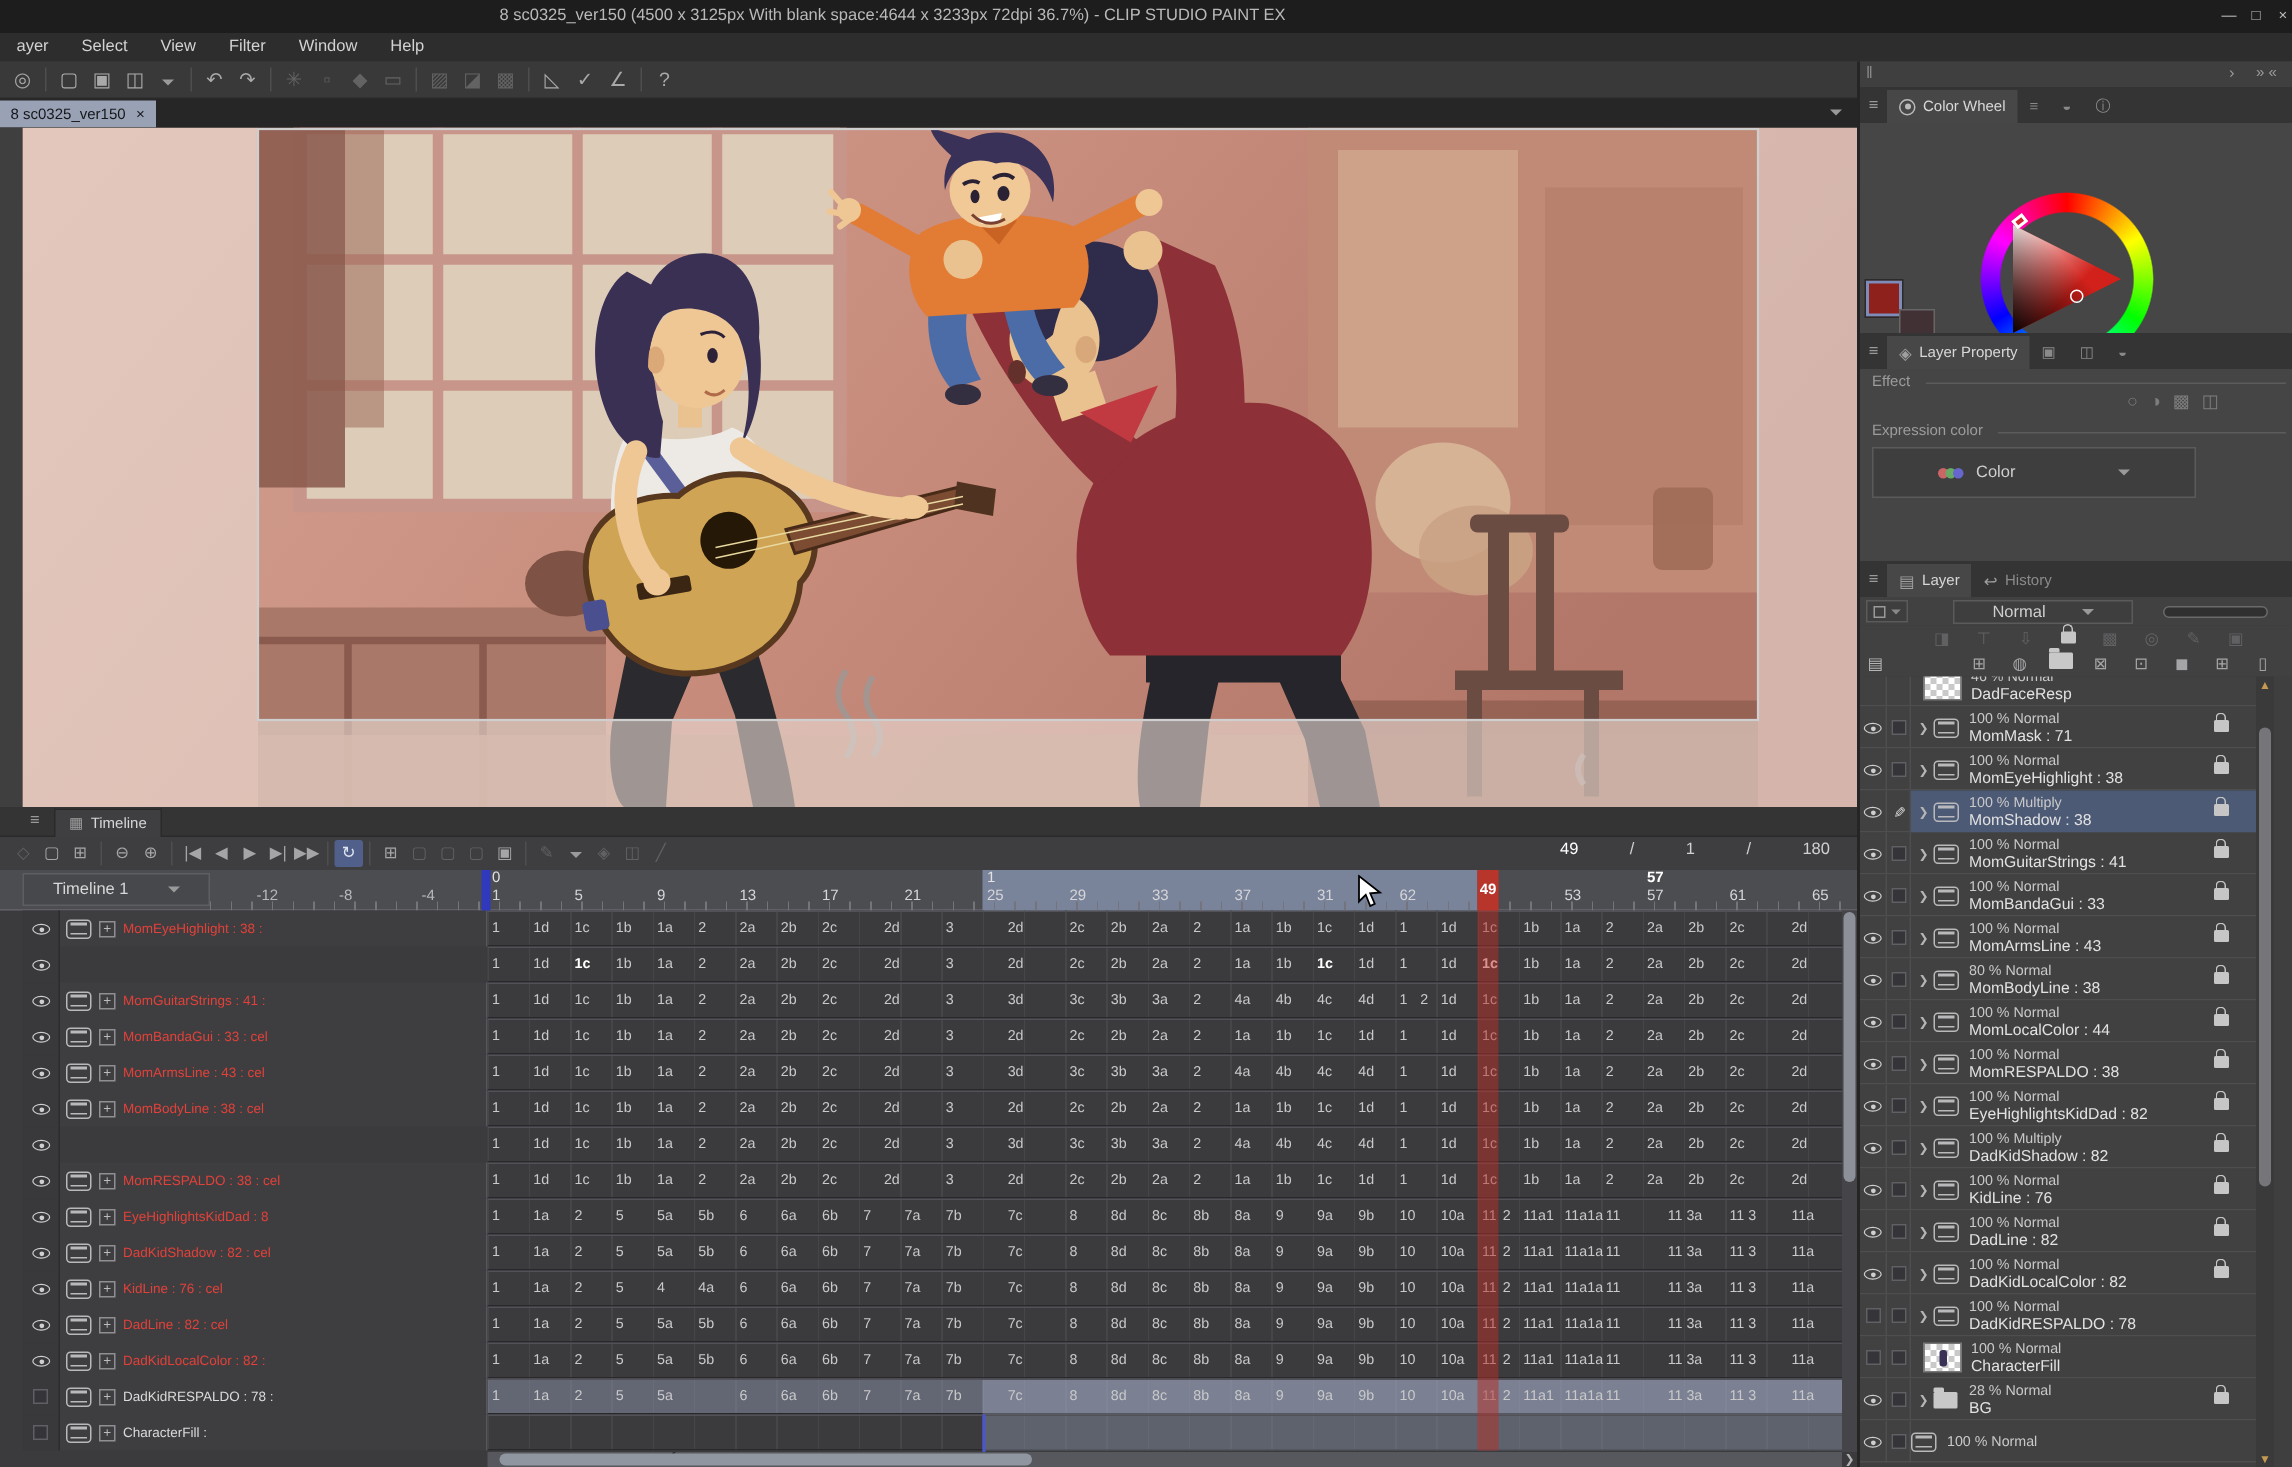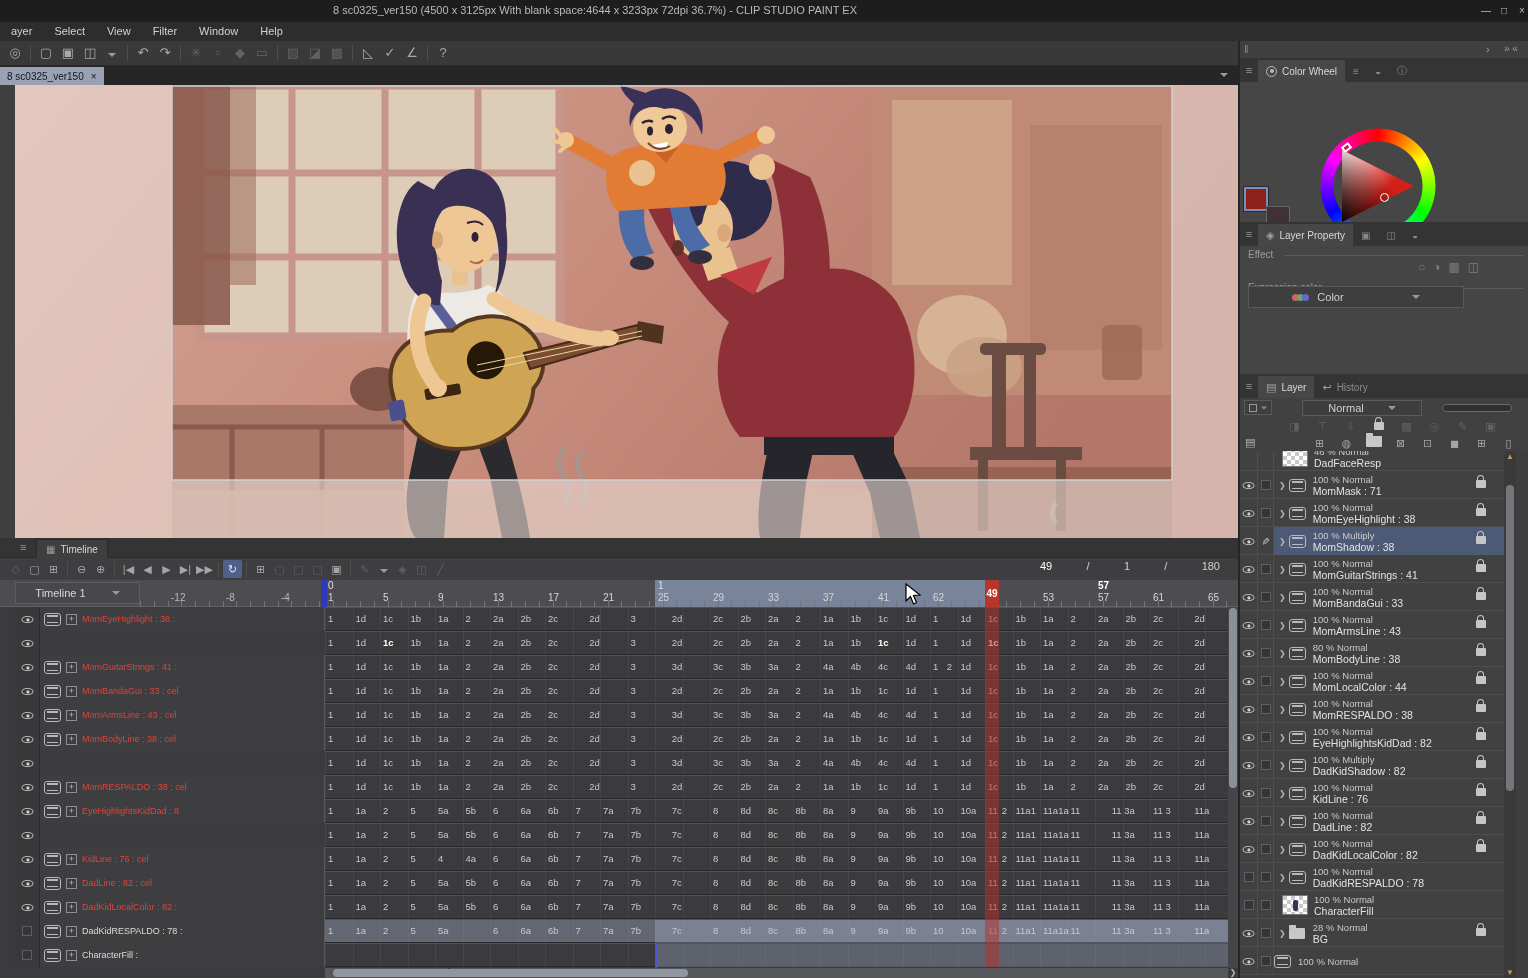--- a/index.html
+++ b/index.html
@@ -327,21 +327,21 @@
       <div class="rulnum" style="position: absolute; left: 328px;">1</div>
       <div class="rulnum" style="position: absolute; left: 383px;">5</div>
       <div class="rulnum" style="position: absolute; left: 438px;">9</div>
       <div class="rulnum" style="position: absolute; left: 493px;">13</div>
       <div class="rulnum" style="position: absolute; left: 548px;">17</div>
       <div class="rulnum" style="position: absolute; left: 603px;">21</div>
       <div class="rulnum" style="position: absolute; left: 658px;">25</div>
       <div class="rulnum" style="position: absolute; left: 713px;">29</div>
       <div class="rulnum" style="position: absolute; left: 768px;">33</div>
       <div class="rulnum" style="position: absolute; left: 823px;">37</div>
-      <div class="rulnum" style="position: absolute; left: 878px;">41</div>
+      <div class="rulnum" style="position: absolute; left: 878px;">31</div>
       <div class="rulnum" style="position: absolute; left: 933px;">62</div>
       <div class="rulnum" style="position: absolute; left: 988px;">49</div>
       <div class="rulnum" style="position: absolute; left: 1043px;">53</div>
       <div class="rulnum" style="position: absolute; left: 1098px;">57</div>
       <div class="rulnum" style="position: absolute; left: 1153px;">61</div>
       <div class="rulnum" style="position: absolute; left: 1208px;">65</div>
       <div class="rulneg" style="position: absolute; left: 171px;">-12</div>
       <div class="rulneg" style="position: absolute; left: 226px;">-8</div>
       <div class="rulneg" style="position: absolute; left: 281px;">-4</div>
       <div class="rulsec" style="position: absolute; left: 328px; color: rgb(226, 226, 228);">0</div>
@@ -412,20 +412,25 @@
       <div class="teye" style="top: 192px;">
         <div class="eye smalleye"></div>
       </div>
       <div class="tname" style="top: 192px;">
         <div class="celicon" style="flex: 0 0 auto;"></div>
         <div class="plusbox" style="flex: 0 0 auto;"></div>
         <div class="tnametext red">EyeHighlightsKidDad : 8</div>
       </div>
       <div class="teye" style="top: 216px;">
         <div class="eye smalleye"></div>
+      </div>
+      <div class="tname" style="top: 216px;">
+        <div class="celicon" style="flex: 0 0 auto;"></div>
+        <div class="plusbox" style="flex: 0 0 auto;"></div>
+        <div class="tnametext red">DadKidShadow : 82 : cel</div>
       </div>
       <div class="teye" style="top: 240px;">
         <div class="eye smalleye"></div>
       </div>
       <div class="tname" style="top: 240px;">
         <div class="celicon" style="flex: 0 0 auto;"></div>
         <div class="plusbox" style="flex: 0 0 auto;"></div>
         <div class="tnametext red">KidLine : 76 : cel</div>
       </div>
       <div class="teye" style="top: 264px;">
@@ -994,21 +999,21 @@
     <div class="abs sectlabel" style="left:8px;top:3px">Effect</div>
     <div class="abs sectline" style="left:44px;top:9px;width:240px"></div>
     <div class="abs" id="effecticons" style="left:178px;top:14px;display:flex;gap:8px">
         <div style="color: rgb(125, 125, 125); font-size: 12px;">○</div>
         <div style="color: rgb(125, 125, 125); font-size: 12px;">◑</div>
         <div style="color: rgb(125, 125, 125); font-size: 12px;">▩</div>
         <div style="color: rgb(125, 125, 125); font-size: 12px;">◫</div>
       </div>
     <div class="abs sectlabel" style="left:8px;top:36px">Expression color</div>
     <div class="abs sectline" style="left:92px;top:42px;width:192px"></div>
-    <div class="abs dropdown" style="left:8px;top:40px;width:216px;height:22px;gap:8px">
+    <div class="abs dropdown" style="left:8px;top:52px;width:216px;height:34px;gap:8px">
       <span style="display:inline-flex">
           <span style="width:7px;height:7px;border-radius:50%;background:#c66;margin-right:-2px"></span>
           <span style="width:7px;height:7px;border-radius:50%;background:#6a6;margin-right:-2px"></span>
           <span style="width:7px;height:7px;border-radius:50%;background:#66c"></span>
         </span>
       <span>Color</span>
       <span class="chevd" style="margin-left:60px"></span>
     </div>
   </div>
 

